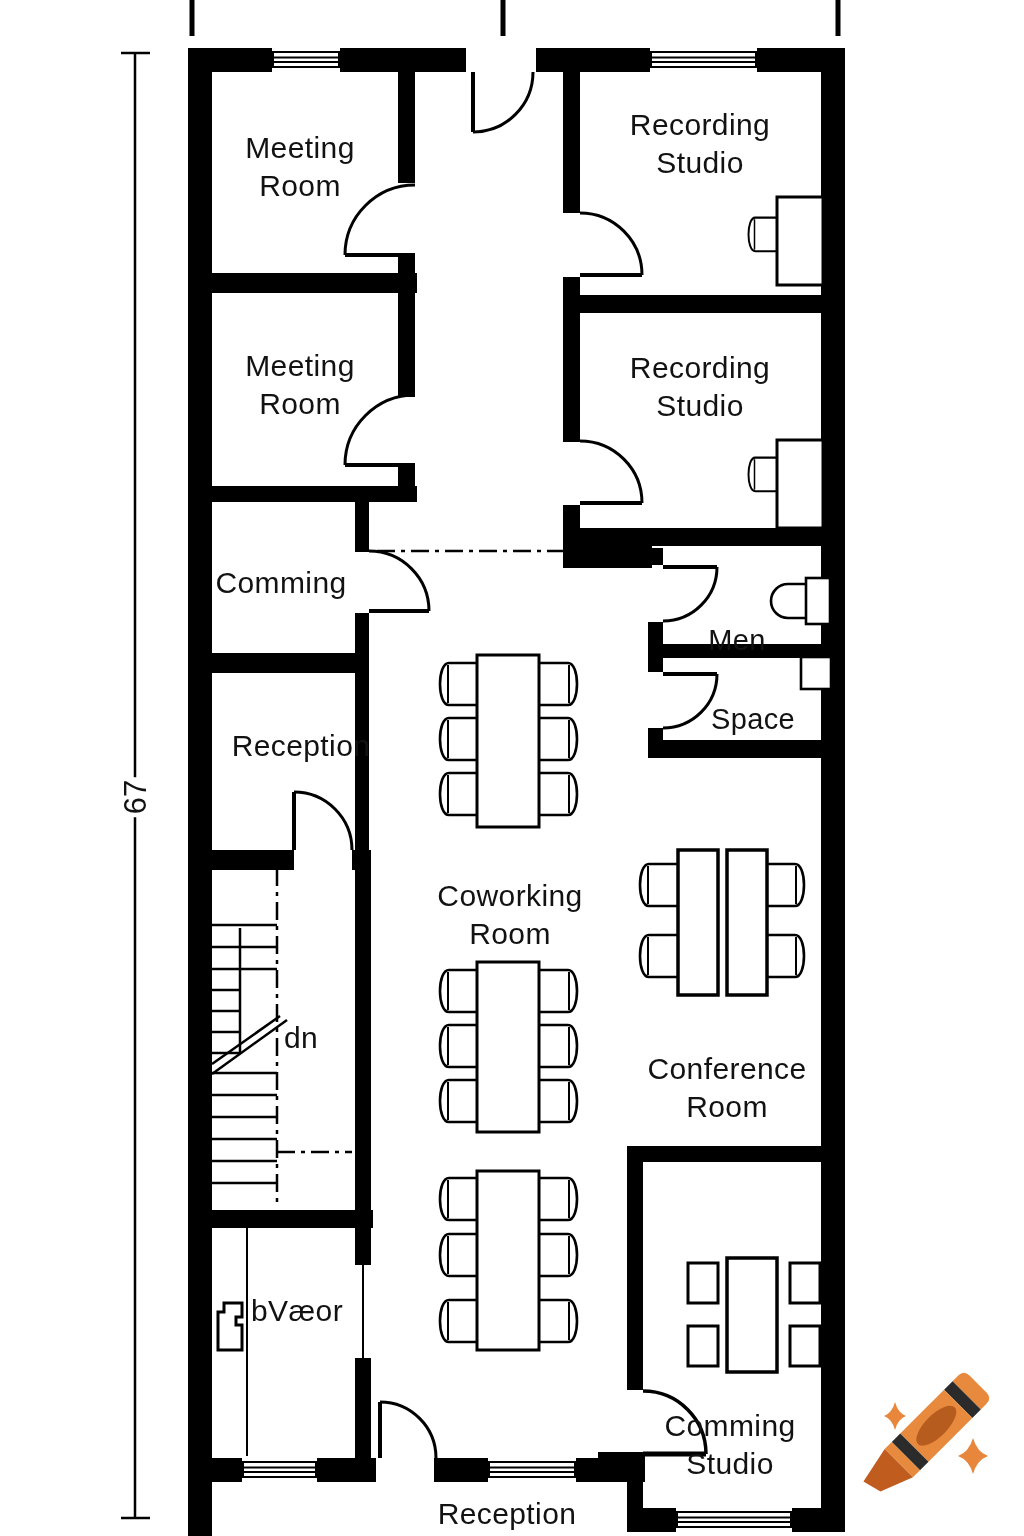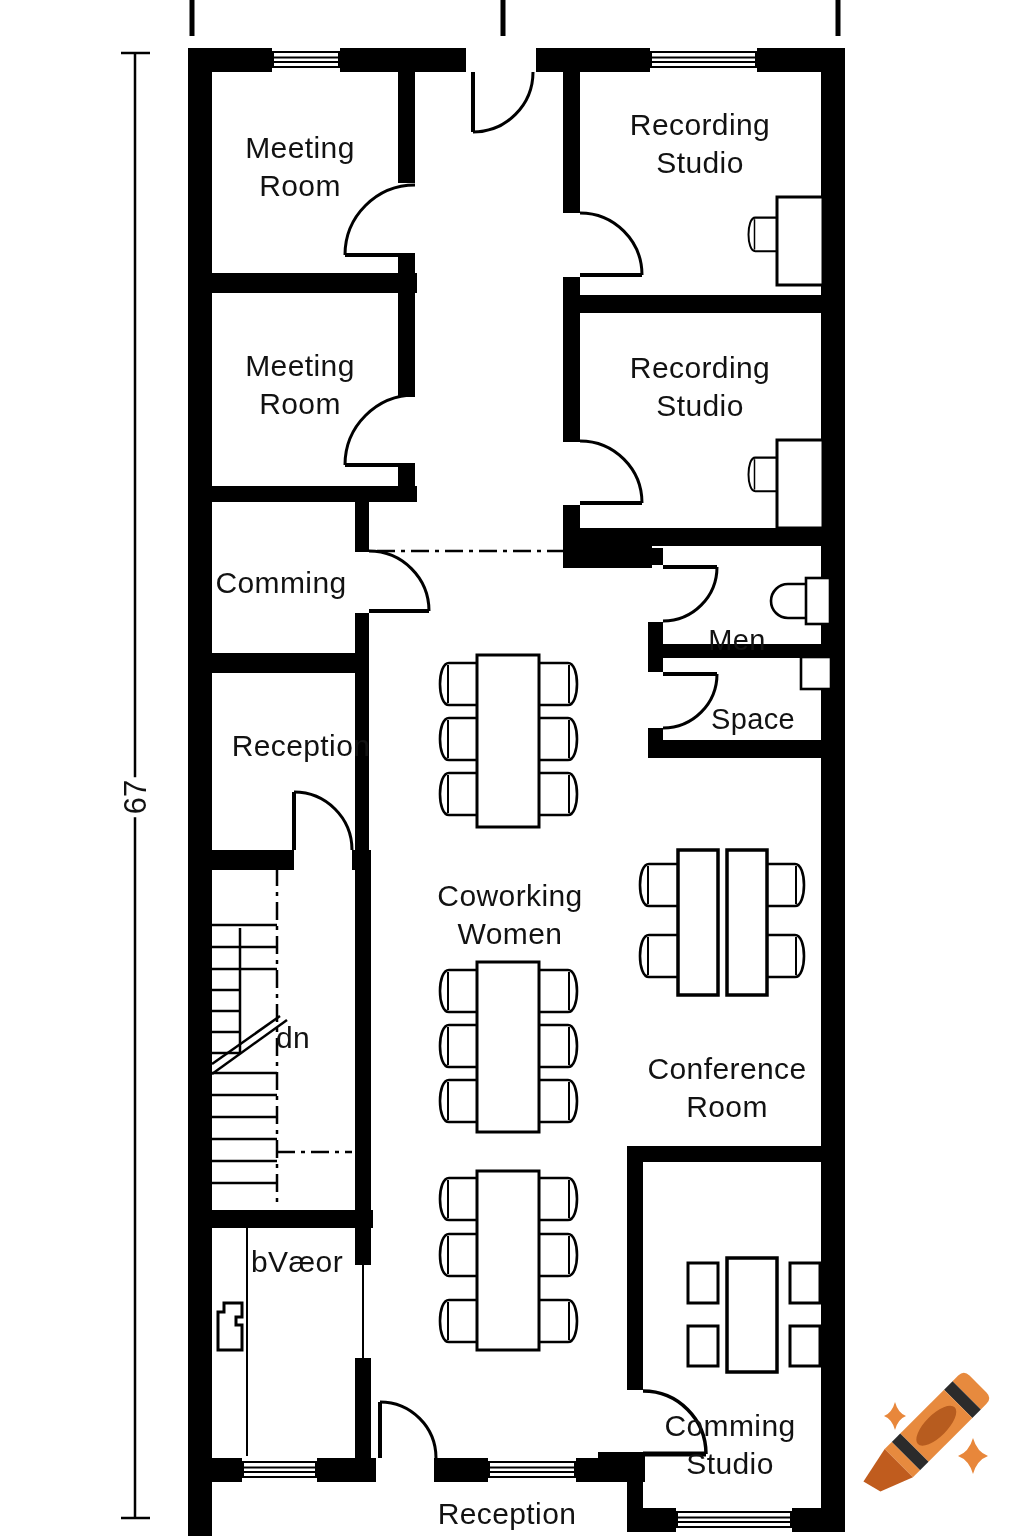--- a/index.html
+++ b/index.html
@@ -318,21 +318,21 @@
 Room</div>
 <div class="plan-label" style="left:700px;top:144px">Recording
 Studio</div>
 <div class="plan-label" style="left:700px;top:387px">Recording
 Studio</div>
 <div class="plan-label" style="left:281px;top:583px">Comming</div>
 <div class="plan-label" style="left:301px;top:746px">Reception</div>
 <div class="plan-label small" style="left:737px;top:640px">Men</div>
 <div class="plan-label small" style="left:753px;top:719px">Space</div>
 <div class="plan-label" style="left:510px;top:915px">Coworking
-Women</div>
+Room</div>
 <div class="plan-label" style="left:727px;top:1088px">Conference
 Room</div>
-<div class="plan-label" style="left:293px;top:1038px">dn</div>
-<div class="plan-label" style="left:297px;top:1262px">bVæor</div>
+<div class="plan-label" style="left:301px;top:1038px">dn</div>
+<div class="plan-label" style="left:297px;top:1311px">bVæor</div>
 <div class="plan-label" style="left:730px;top:1445px">Comming
 Studio</div>
 <div class="plan-label" style="left:507px;top:1514px">Reception</div>
 <div class="dim-label" style="left:136px;top:797px">67</div>
 
 </body></html>

